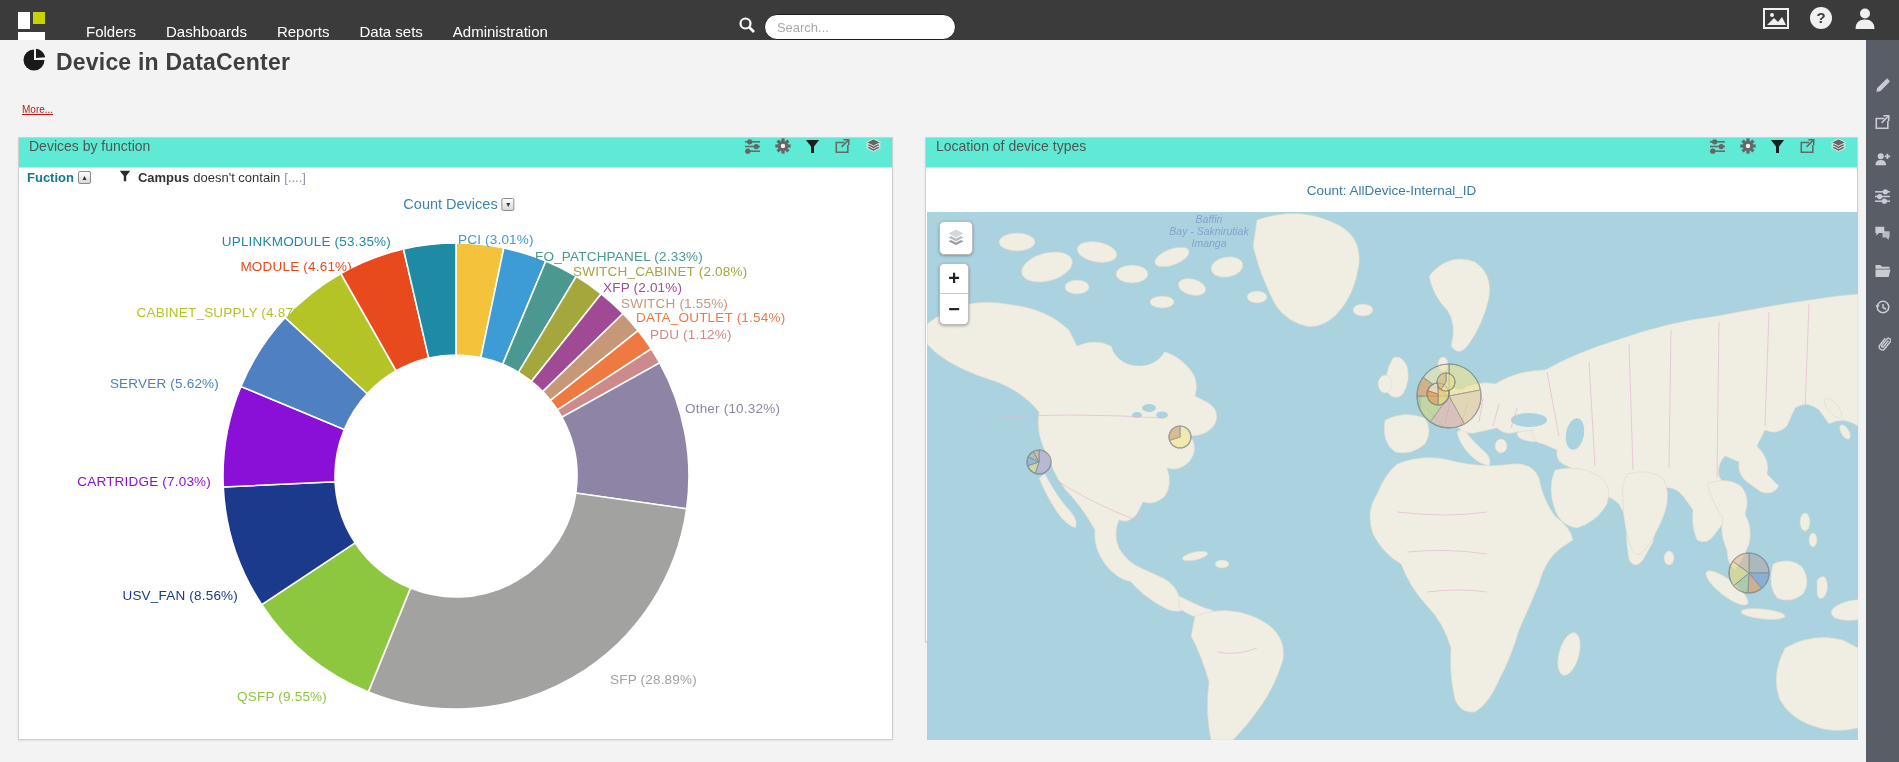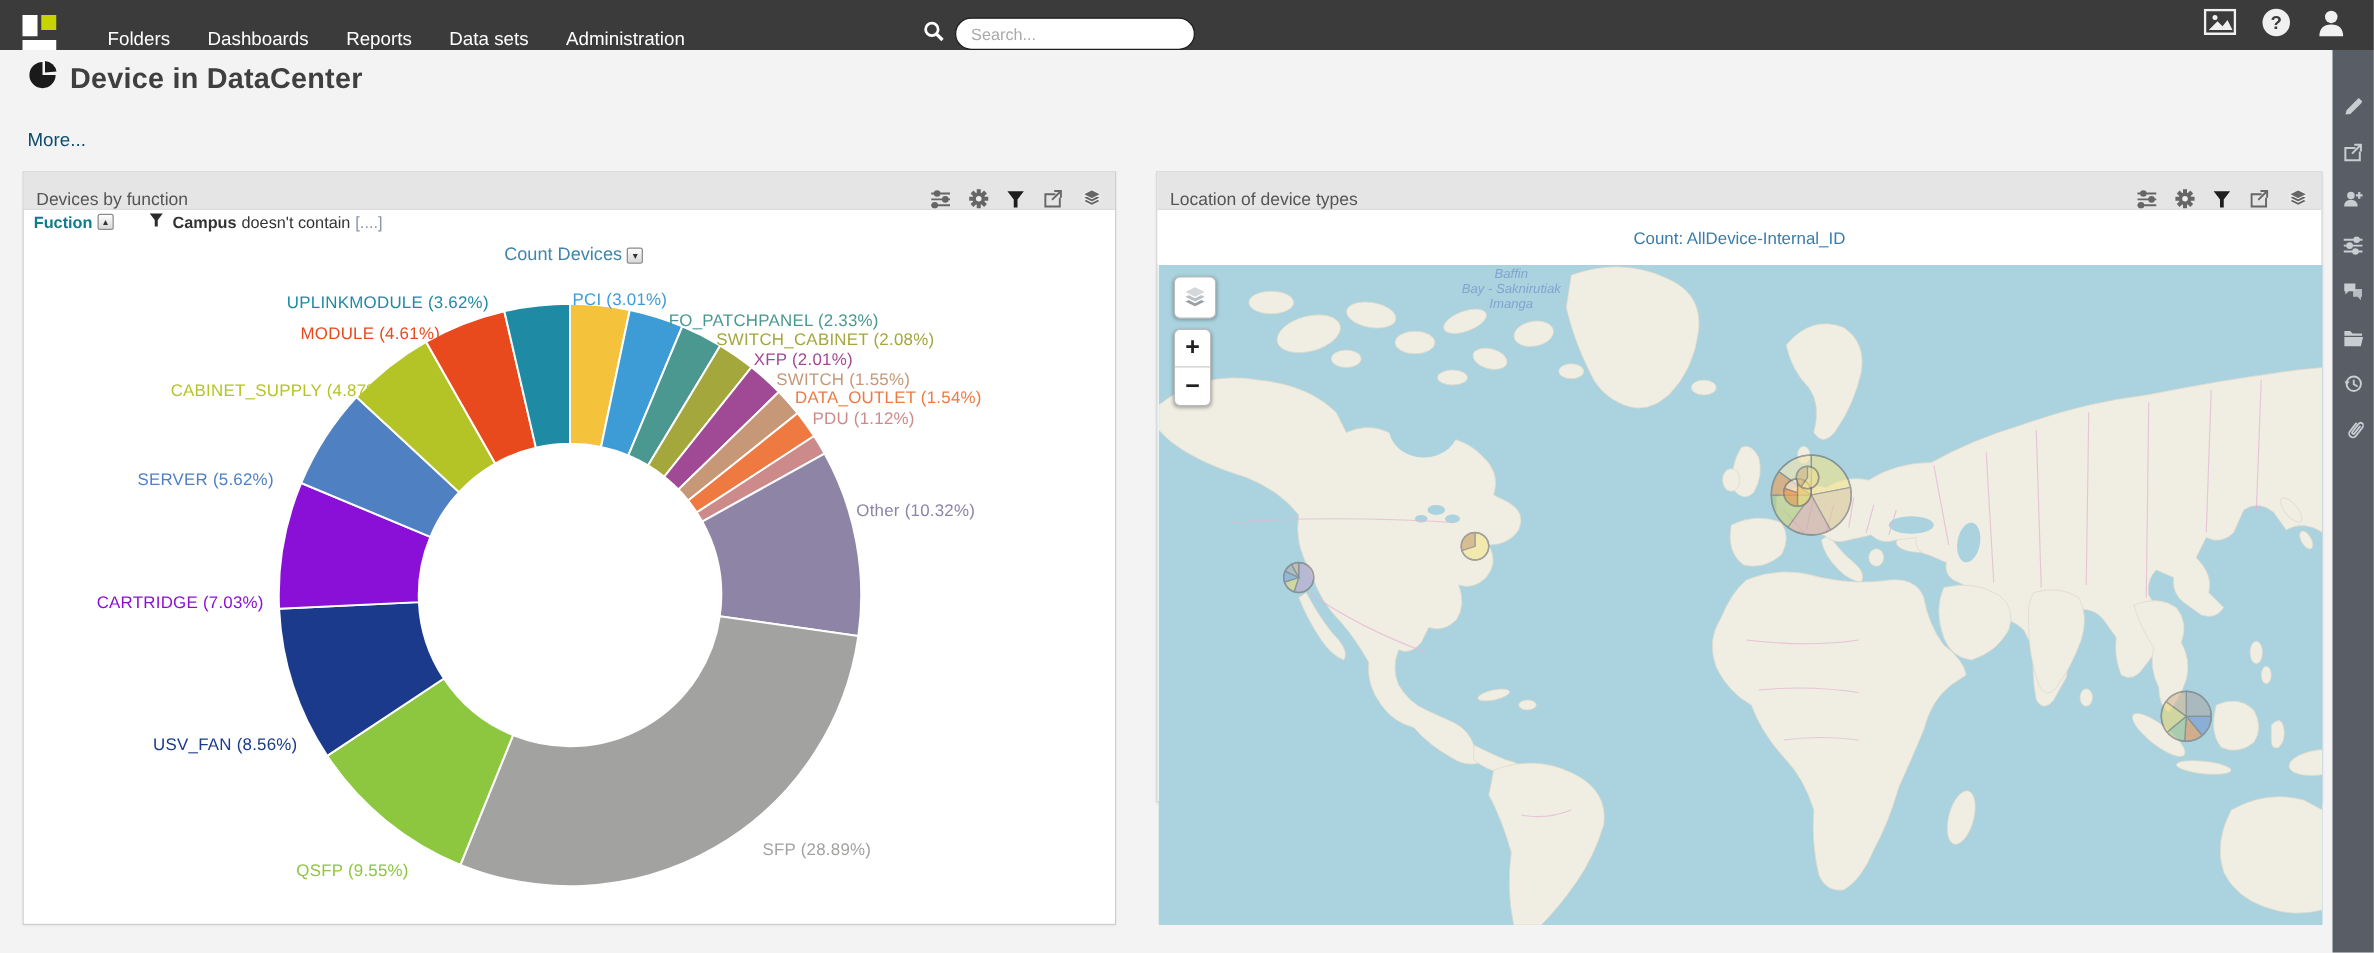--- a/index.html
+++ b/index.html
@@ -18,29 +18,29 @@
   .nav-item { color:#fff; font-size:15px; cursor:pointer; }
   .search-wrap { display:flex; align-items:center; margin-left:190px; gap:8px; }
   .search-input { width:192px; height:26px; border-radius:13px; border:1px solid #1e1e1e;
                   background:#fff; padding:0 12px; font-size:13px; color:#444; outline:none; }
   .search-input::placeholder { color:#a9a9a9; }
   .nav-right { position:absolute; right:22px; top:0; height:40px; display:flex; align-items:center; gap:20px; }
 
   
   .page-title-row { position:absolute; left:22px; top:48px; display:flex; align-items:center; gap:10px; }
   .page-title { font-size:23px; color:#3f3f3f; letter-spacing:.2px; }
-  .more-link { position:absolute; left:22px; top:104px; font-size:15px; color:#0c4a6e; cursor:pointer; }
+  .more-link { position:absolute; left:22px; top:104px; font-size:10px; color:#b91c1c; cursor:pointer;text-decoration:underline; }
 
   
   .panel { position:absolute; background:#fff; border:1px solid #cfcfcf;
            box-shadow:0 1px 2px rgba(0,0,0,.08); }
   .panel-left  { left:18px;  top:137px; width:875px; height:603px; }
   .panel-right { left:925px; top:137px; width:933px; height:505px; }
-  .panel-header { height:30px; background:#e5e5e5; border-bottom:1px solid #ddd;
-                  display:flex; align-items:flex-end; padding:0 10px; }
+  .panel-header { height:30px; background:#5eead4; border-bottom:1px solid #ddd;
+                  display:flex; align-items:flex-start; padding:0 10px; }
   .panel-title { font-size:14px; color:#555; }
   .panel-icons { margin-left:auto; display:flex; align-items:center; gap:14px; }
   .panel-icons svg { display:block; cursor:pointer; }
 
   .chart-area { position:absolute; left:0; top:22px; right:0; bottom:0;text-align:right; }
 
   .filter-row { position:absolute; left:8px; top:10px; display:flex; align-items:center;
                 font-size:13px; color:#333; }
   .field-name { color:#0e7c8c; font-weight:bold; }
   .mini-box { display:inline-flex; width:13px; height:13px; border:1px solid #8a8a8a; border-radius:2px;
@@ -229,21 +229,21 @@
       <div class="donut-label" style="color: rgb(238, 122, 66); left: 617px; top: 150px;">DATA_OUTLET (1.54%)</div>
       <div class="donut-label" style="color: rgb(205, 138, 138); left: 631px; top: 167px;">PDU (1.12%)</div>
       <div class="donut-label" style="color: rgb(141, 132, 166); left: 666px; top: 241px;">Other (10.32%)</div>
       <div class="donut-label" style="color: rgb(162, 162, 160); left: 591px; top: 512px;">SFP (28.89%)</div>
       <div class="donut-label" style="color: rgb(141, 198, 63); left: 308px; top: 529px; transform: translateX(-100%);">QSFP (9.55%)</div>
       <div class="donut-label" style="color: rgb(27, 58, 140); left: 219px; top: 428px; transform: translateX(-100%);">USV_FAN (8.56%)</div>
       <div class="donut-label" style="color: rgb(138, 16, 216); left: 192px; top: 314px; transform: translateX(-100%);">CARTRIDGE (7.03%)</div>
       <div class="donut-label" style="color: rgb(79, 129, 194); left: 200px; top: 216px; transform: translateX(-100%);">SERVER (5.62%)</div>
       <div class="donut-label" style="color: rgb(180, 196, 39); left: 291px; top: 145px; transform: translateX(-100%);">CABINET_SUPPLY (4.87%)</div>
       <div class="donut-label" style="color: rgb(232, 73, 29); left: 333px; top: 99px; transform: translateX(-100%);">MODULE (4.61%)</div>
-      <div class="donut-label" style="color: rgb(31, 138, 163); left: 372px; top: 74px; transform: translateX(-100%);">UPLINKMODULE (3.62%)</div>
+      <div class="donut-label" style="color: rgb(31, 138, 163); left: 372px; top: 74px; transform: translateX(-100%);">UPLINKMODULE (53.35%)</div>
     </div>
 </section>
 
 <section class="panel panel-right">
   <div class="panel-header">
     <span class="panel-title">Location of device types</span>
     <span class="panel-icons">
       <span>
           <svg width="17" height="15" viewBox="-9 -8 18 16" stroke="#666" stroke-width="1.6" fill="#666">
             <line x1="-8" y1="-5" x2="8" y2="-5"></line>

